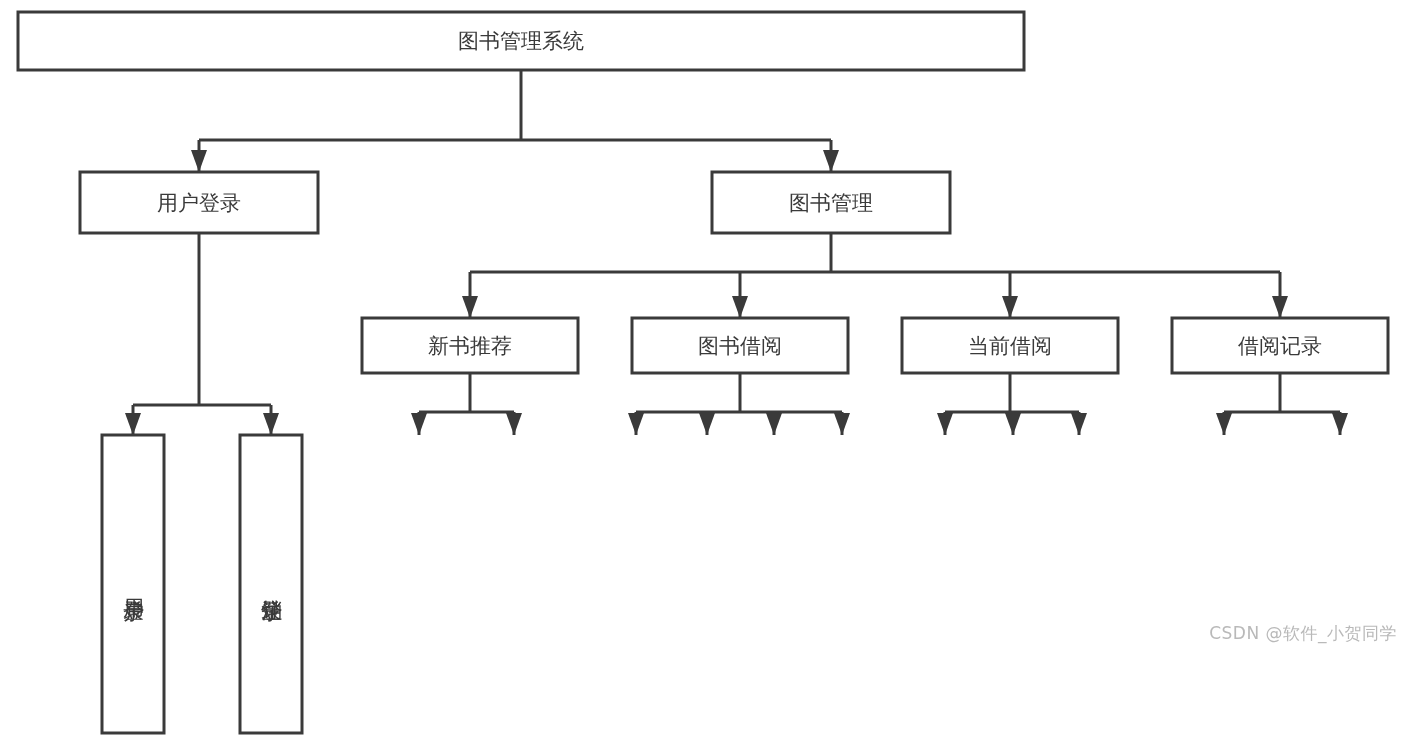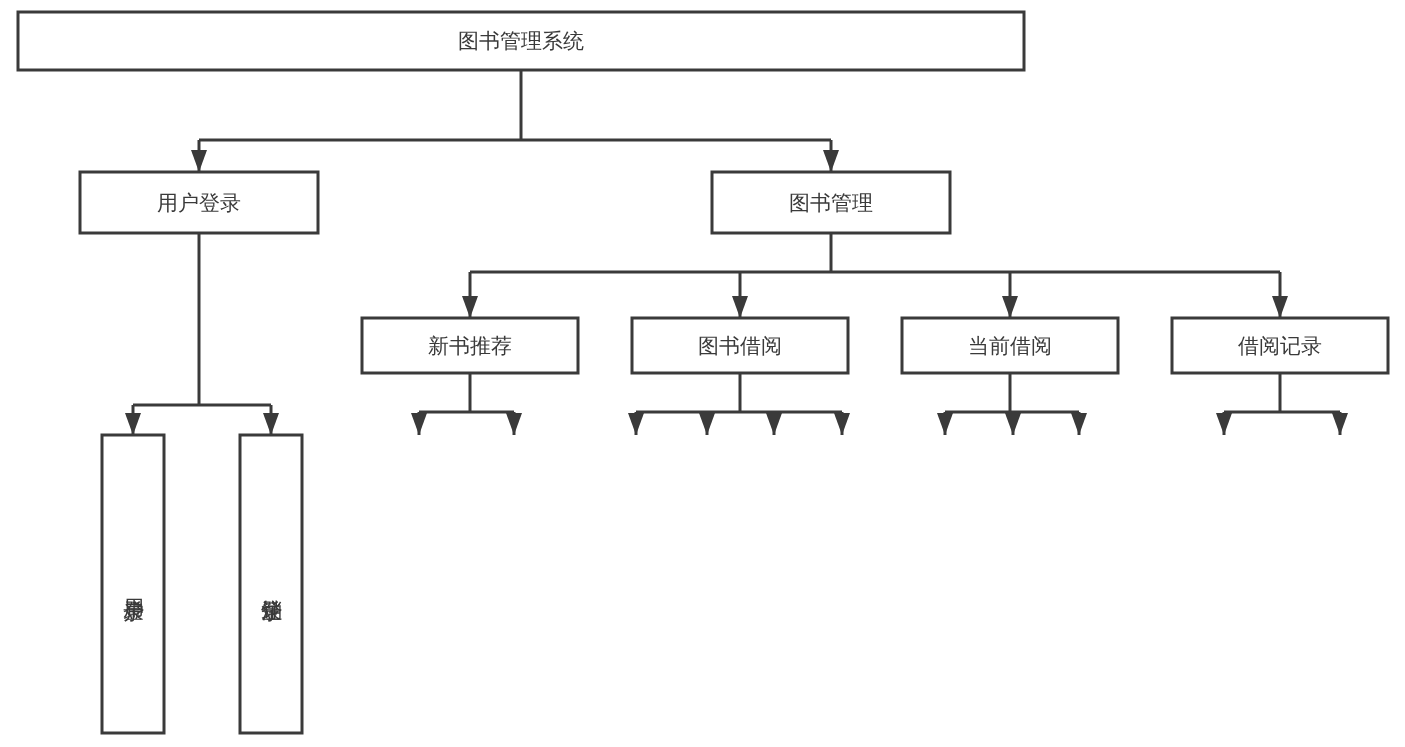--- a/index.html
+++ b/index.html
@@ -163,13 +163,14 @@
       </g>
   </svg>
   <div id="vlabel-layer">
       <div class="leaf-label-wrap" style="left: 102px; top: 435px; width: 62px; height: 298px;">
         <span class="leaf-label">用户登录</span>
       </div>
       <div class="leaf-label-wrap" style="left: 240px; top: 435px; width: 62px; height: 298px;">
         <span class="leaf-label">注销登录</span>
       </div>
     </div>
+  <div id="watermark">CSDN @软件_小贺同学</div>
 </div>
 
 </body></html>

